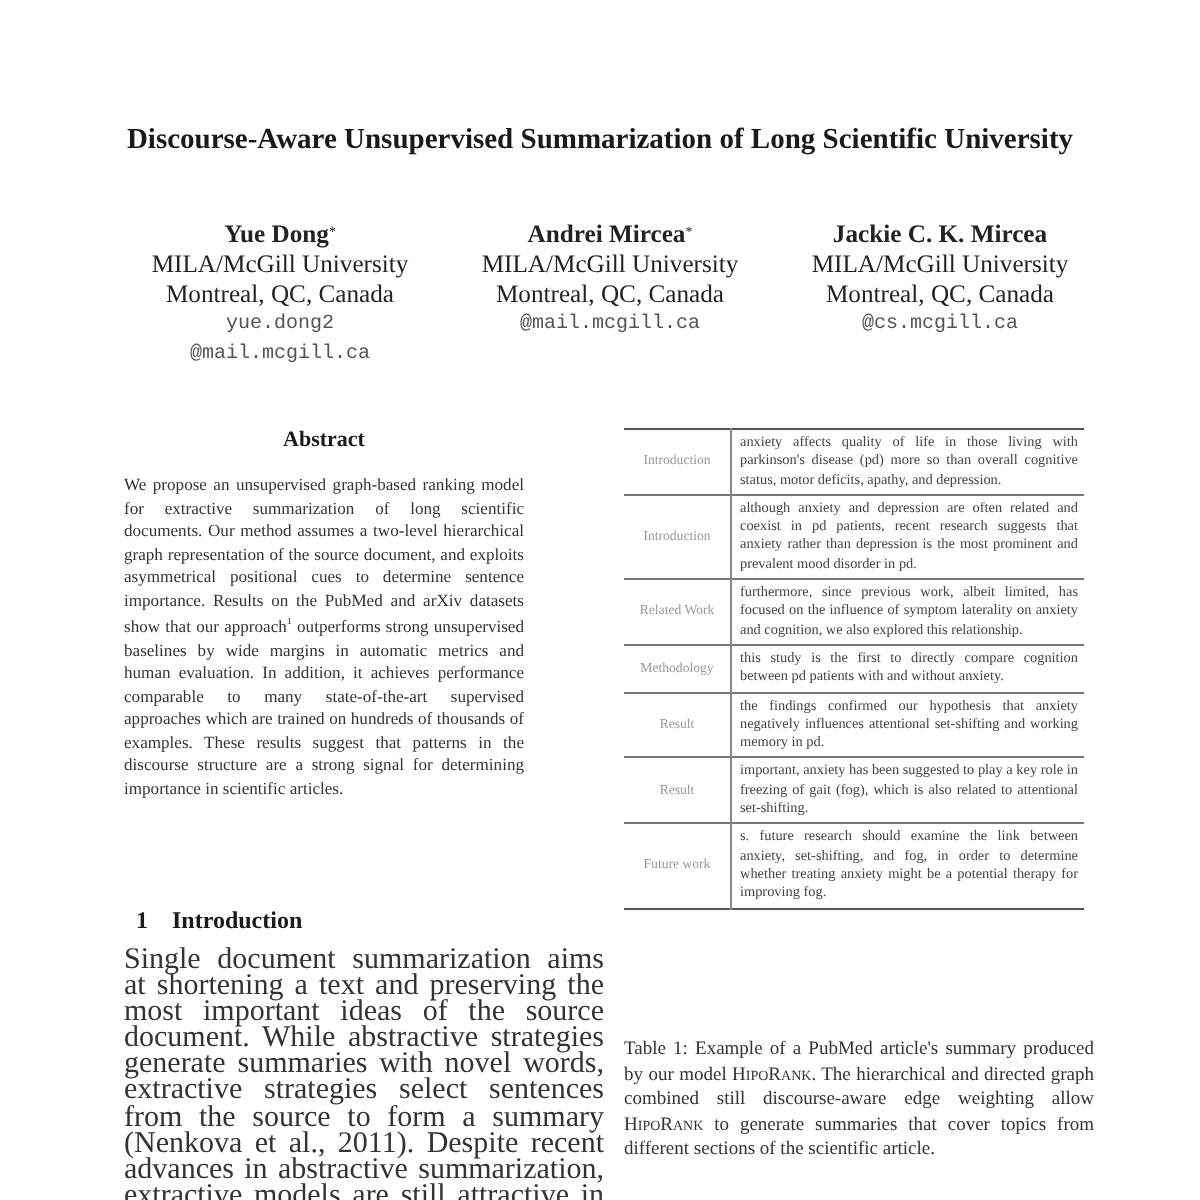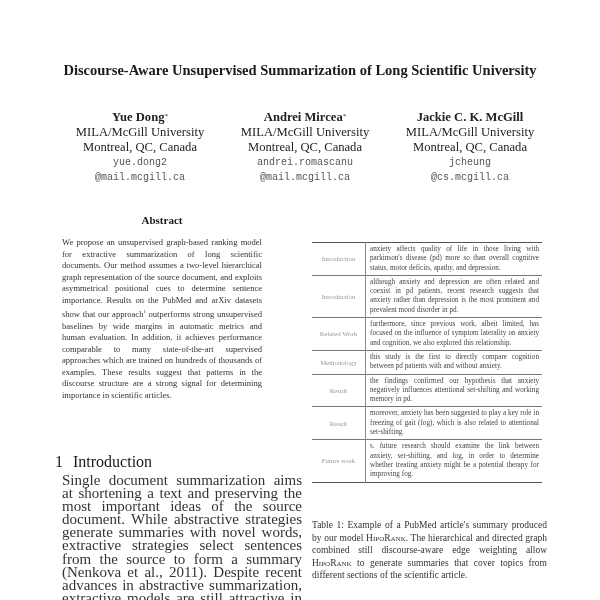--- a/index.html
+++ b/index.html
@@ -6,24 +6,24 @@
     body { width: 600px; height: 600px; position: relative; overflow: hidden; font-family: "Liberation Serif", "DejaVu Serif", serif; color: #222; }
     .title { position: absolute; left: 60px; top: 62px; width: 480px; text-align: center; font-weight: bold; font-size: 14.5px; line-height: 17px; color: #1a1a1a; }
     .authors { position: absolute; left: 60px; top: 110px; width: 490px; display: flex; justify-content: space-between; }
     .author { width: 160px; text-align: center; font-size: 12.6px; line-height: 15px; color: #222; }
     .author .name { font-weight: bold; }
     .author .name sup { font-size: 7px; font-weight: normal; vertical-align: top; position: relative; top: -1px; }
     .author .email { font-family: "Liberation Mono", "DejaVu Sans Mono", monospace; font-size: 10px; color: #555; }
     .abstract-title { position: absolute; left: 62px; top: 214px; width: 200px; text-align: center; font-weight: bold; font-size: 11px; color: #1a1a1a; }
     .abstract-body { position: absolute; left: 62px; top: 237px; width: 200px; font-size: 8.55px; line-height: 11.55px; text-align: justify; color: #333; hyphens: none; }
     .abstract-body sup { font-size: 5px; }
-    .section-heading { position: absolute; left: 55px; top: 453px; font-weight: normal; font-size: 16px; color: #1a1a1a; }
+    .section-heading { position: absolute; left: 68px; top: 453px; font-weight: bold; font-size: 12px; color: #1a1a1a; }
     .section-heading .num { display: inline-block; width: 18px; }
     .intro-body { position: absolute; left: 62px; top: 474px; width: 240px; font-size: 15px; line-height: 13.1px; text-align: justify; color: #333; }
-    table.summary { position: absolute; left: 312px; top: 214px; width: 230px; border-collapse: collapse; font-size: 7.2px; line-height: 9.3px; margin-top: 28px; }
+    table.summary { position: absolute; left: 312px; top: 214px; width: 230px; border-collapse: collapse; font-size: 7.2px; line-height: 9.3px; }
     table.summary { border-top: 1.5px solid #555; border-bottom: 1.5px solid #555; }
     table.summary tr { border-bottom: 1px solid #777; }
     table.summary tr:last-child { border-bottom: none; }
     table.summary td { padding: 2px 3px; vertical-align: middle; }
     table.summary td.label { width: 47px; text-align: center; color: #999; font-size: 6.8px; border-right: 1.5px solid #888; }
     table.summary td.text { text-align: justify; color: #444; padding-left: 4px; }
     .caption { position: absolute; left: 312px; top: 519px; width: 235px; font-size: 9.5px; line-height: 12.5px; text-align: justify; color: #333; }
     .caption .sc { font-variant: small-caps; }
   </style>
 </head>
@@ -38,28 +38,26 @@
       <div class="name"><span>Yue Dong</span><sup>*</sup></div>
       <div>MILA/McGill University</div>
       <div>Montreal, QC, Canada</div>
       <div class="email">yue.dong2</div>
       <div class="email">@mail.mcgill.ca</div>
     </div>
     <div class="author">
       <div class="name"><span>Andrei Mircea</span><sup>*</sup></div>
       <div>MILA/McGill University</div>
       <div>Montreal, QC, Canada</div>
-      <div class="email">andrei.romascanu</div>
       <div class="email">@mail.mcgill.ca</div>
     </div>
     <div class="author">
-      <div class="name"><span>Jackie C. K. McGill</span></div>
+      <div class="name"><span>Jackie C. K. Mircea</span></div>
       <div>MILA/McGill University</div>
       <div>Montreal, QC, Canada</div>
-      <div class="email">jcheung</div>
       <div class="email">@cs.mcgill.ca</div>
     </div>
   </div>
 
   <div class="abstract-title">Abstract</div>
   <div class="abstract-body"><span>We propose an unsupervised graph-based ranking model for extractive summarization of long scientific documents. Our method assumes a two-level hierarchical graph representation of the source document, and exploits asymmetrical positional cues to determine sentence importance. Results on the PubMed and arXiv datasets show that our approach</span><sup>1</sup><span> outperforms strong unsupervised baselines by wide margins in automatic metrics and human evaluation. In addition, it achieves performance comparable to many state-of-the-art supervised approaches which are trained on hundreds of thousands of examples. These results suggest that patterns in the discourse structure are a strong signal for determining importance in scientific articles.</span></div>
 
   <div class="section-heading"><span class="num">1</span><span>Introduction</span></div>
   <div class="intro-body">Single document summarization aims at shortening a text and preserving the most important ideas of the source document. While abstractive strategies generate summaries with novel words, extractive strategies select sentences from the source to form a summary (Nenkova et al., 2011). Despite recent advances in abstractive summarization, extractive models are still attractive in cases where faithfully preserving the original text is the priority.</div>
 
@@ -80,21 +78,21 @@
       <tr>
         <td class="label">Methodology</td>
         <td class="text">this study is the first to directly compare cognition between pd patients with and without anxiety.</td>
       </tr>
       <tr>
         <td class="label">Result</td>
         <td class="text">the findings confirmed our hypothesis that anxiety negatively influences attentional set-shifting and working memory in pd.</td>
       </tr>
       <tr>
         <td class="label">Result</td>
-        <td class="text">moreover, anxiety has been suggested to play a key role in freezing of gait (fog), which is also related to attentional set-shifting.</td>
+        <td class="text">important, anxiety has been suggested to play a key role in freezing of gait (fog), which is also related to attentional set-shifting.</td>
       </tr>
       <tr>
         <td class="label">Future work</td>
         <td class="text">s. future research should examine the link between anxiety, set-shifting, and fog, in order to determine whether treating anxiety might be a potential therapy for improving fog.</td>
       </tr>
     </tbody>
   </table>
 
   <div class="caption"><span>Table 1: Example of a PubMed article's summary produced by our model </span><span class="sc">HipoRank</span><span>. The hierarchical and directed graph combined still discourse-aware edge weighting allow </span><span class="sc">HipoRank</span><span> to generate summaries that cover topics from different sections of the scientific article.</span></div>
 

